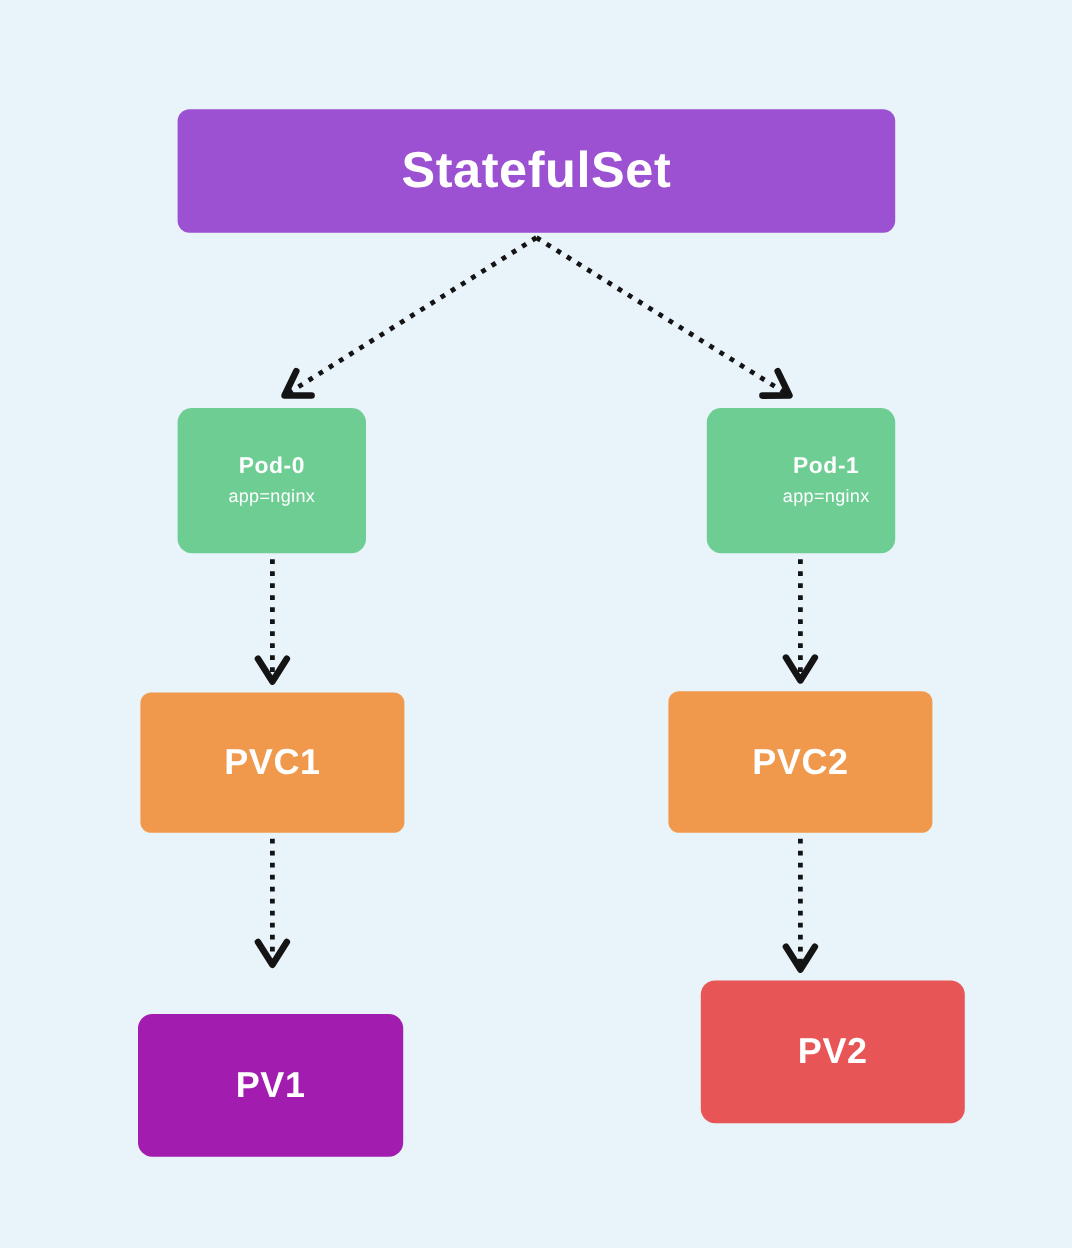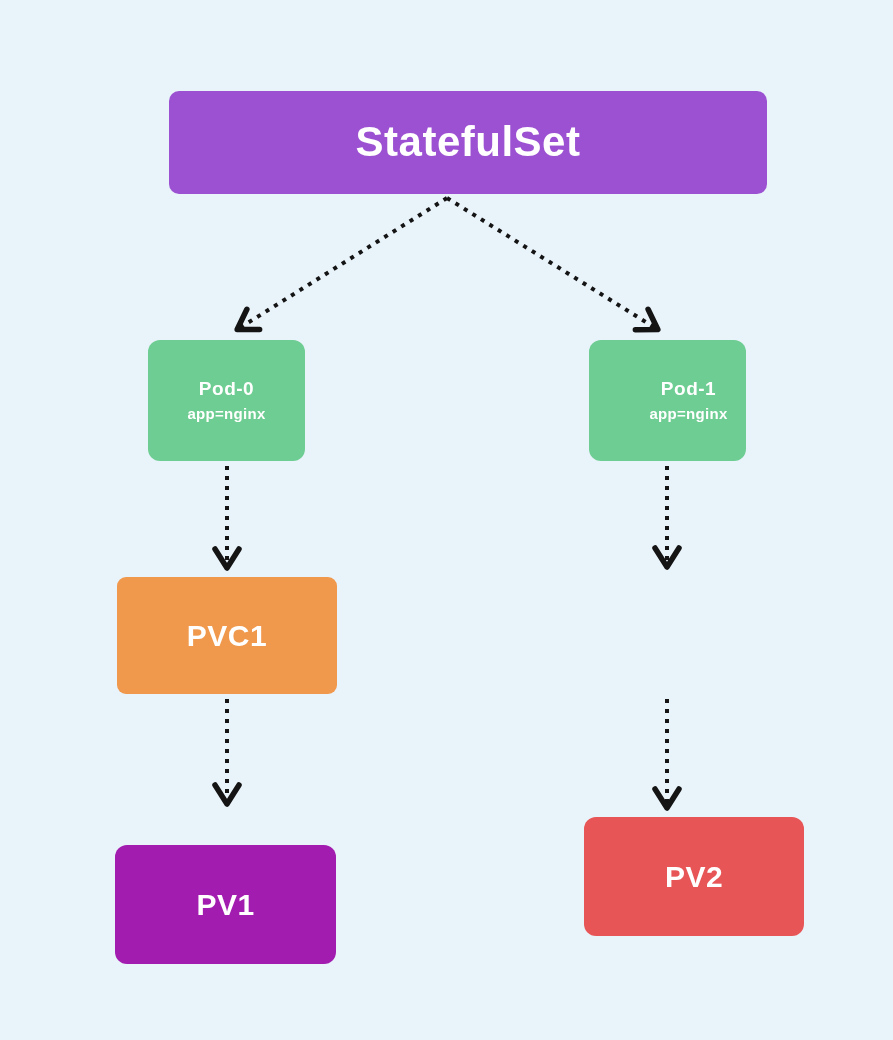--- a/index.html
+++ b/index.html
@@ -21,21 +21,21 @@
     justify-content: center;
     color: #ffffff;
     text-align: center;
   }
   .node .label {
     font-weight: 700;
     letter-spacing: 0.5px;
     line-height: 1.1;
   }
   .node .sublabel {
-    font-weight: 700;
+    font-weight: 400;
     font-size: 15px;
     margin-top: 6px;
     letter-spacing: 0.3px;
   }
   .node-statefulset {
     left: 148px; top: 91px; width: 598px; height: 103px;
     border-radius: 10px;
   }
   .node-statefulset .label { font-size: 42px; }
   .node-pod-0 {
@@ -90,38 +90,41 @@
       </marker>
     </defs>
     <path class="edge" d="M447,198 L238,329" marker-end="url(#chev)" stroke="#141414"></path>
     <path class="edge" d="M447,198 L657,329" marker-end="url(#chev)" stroke="#141414"></path>
     <path class="edge" d="M227,466 L227,567" marker-end="url(#chev)" stroke="#141414"></path>
     <path class="edge" d="M667,466 L667,566" marker-end="url(#chev)" stroke="#141414"></path>
     <path class="edge" d="M227,699 L227,803" marker-end="url(#chev)" stroke="#141414"></path>
     <path class="edge" d="M667,699 L667,807" marker-end="url(#chev)" stroke="#141414"></path>
   </svg>
 
-  <div class="node node-statefulset" style="background-color: rgb(155, 81, 209); margin-left: 21px;">
+  <div class="node node-statefulset" style="background-color: rgb(155, 81, 209);">
     <div class="label">StatefulSet</div>
   </div>
 
   <div class="node node-pod-0" style="background-color: rgb(110, 205, 146);">
     <div class="label">Pod-0</div>
     <div class="sublabel">app=nginx</div>
   </div>
 
   <div class="node node-pod-1" style="background-color: rgb(110, 205, 146); padding-left: 42px;">
     <div class="label">Pod-1</div>
     <div class="sublabel">app=nginx</div>
   </div>
 
   <div class="node node-pvc1" style="background-color: rgb(240, 152, 75);">
     <div class="label">PVC1</div>
   </div>
 
+  <div class="node node-pvc2" style="background-color: rgb(240, 152, 75);">
+    <div class="label">PVC2</div>
+  </div>
 
   <div class="node node-pv1" style="background-color: #a21caf; margin-top: 32px;">
     <div class="label">PV1</div>
   </div>
 
   <div class="node node-pv2" style="background-color: rgb(232, 85, 86);">
     <div class="label">PV2</div>
   </div>
 
 </div>

